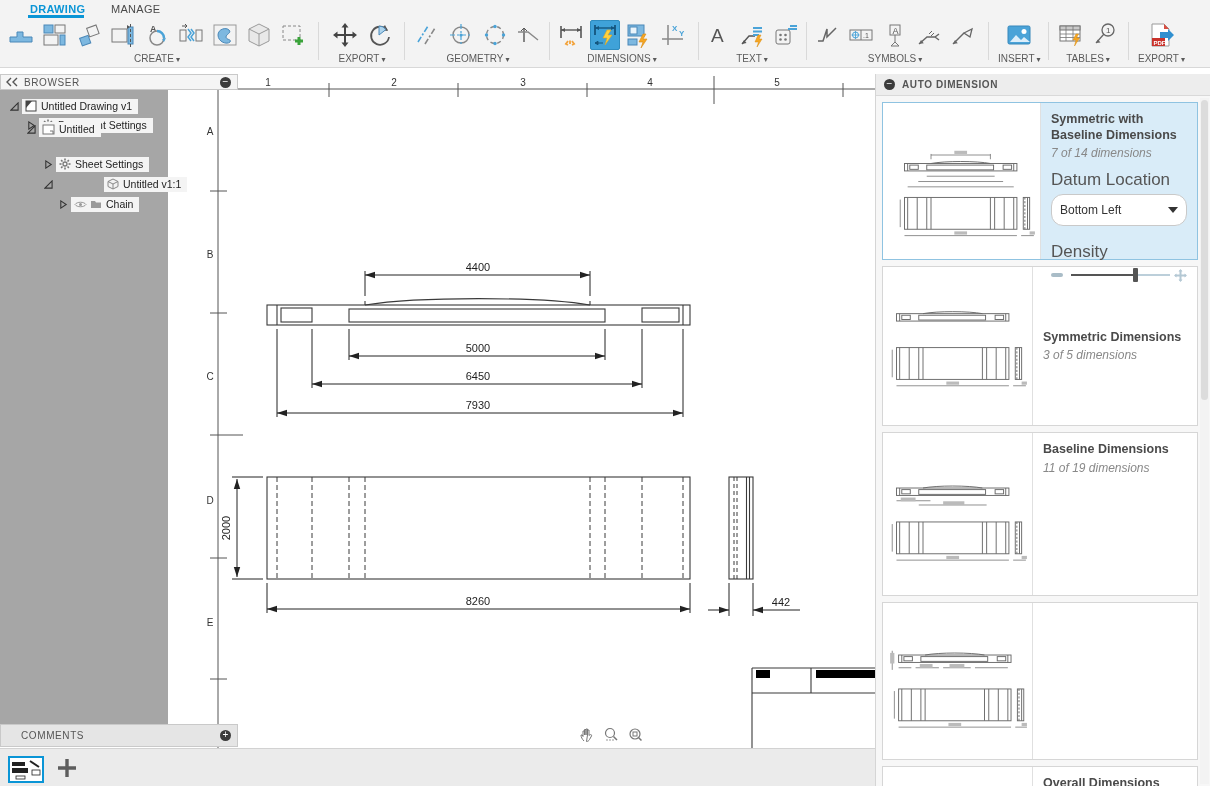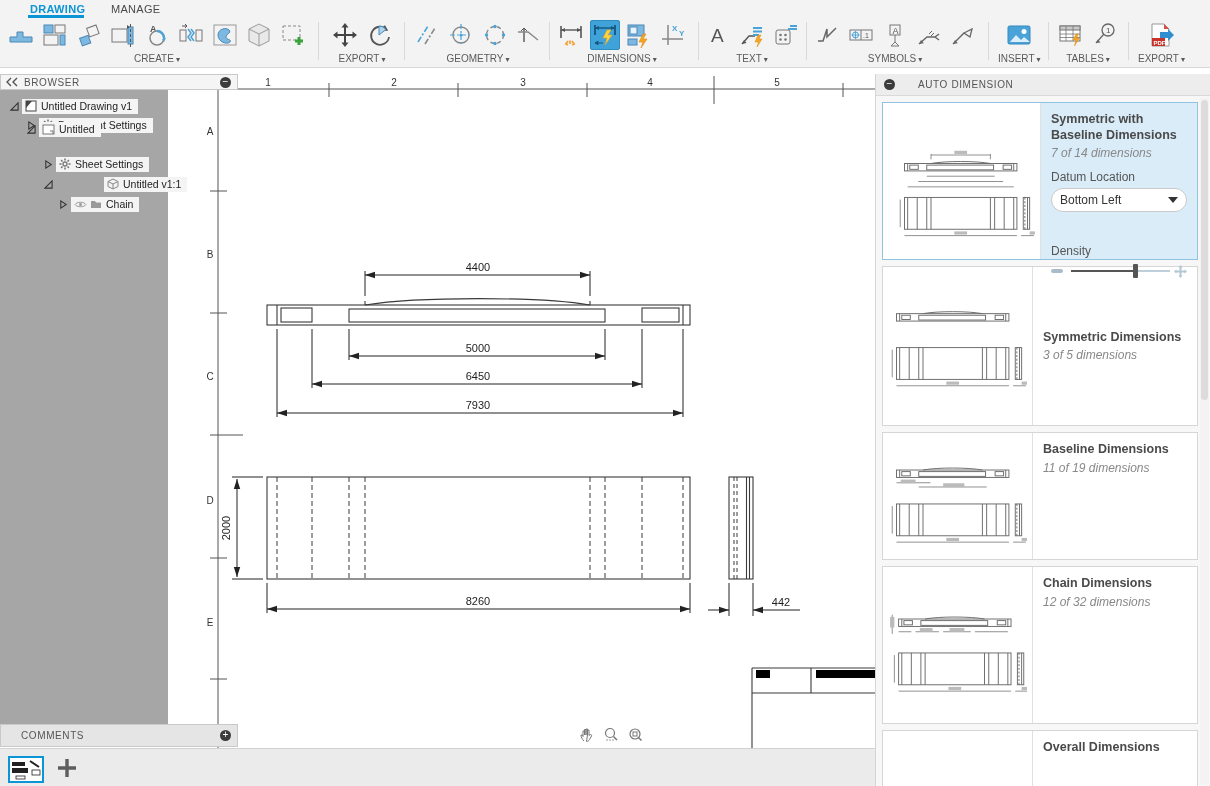--- a/index.html
+++ b/index.html
@@ -50,22 +50,22 @@
   
   #autodim-panel { left:875px; top:74px; width:335px; height:712px; background:#f7f7f7; border-left:1px solid #d5d5d5; overflow:hidden; }
   #autodim-header { height:22px; background:#ededed; border-bottom:1px solid #d9d9d9; display:flex; align-items:center; }
   .ad-card { margin:6px 12px 0 6px; border:1px solid #d6d6d6; background:#fff; display:flex; cursor:pointer; }
   .ad-card.selected { border:1px solid #8fc3e1;padding-left:8px; }
   .ad-thumb { width:150px; min-height:100%; background:#fff; border-right:1px solid #e0e0e0; display:flex; align-items:center; justify-content:center; }
   .ad-info { flex:1; padding:9px 10px; }
   .ad-card.selected .ad-info { background:#d9ecf8; }
   .ad-title { font-size:12.5px; font-weight:bold; color:#4a4a4a; line-height:1.25; }
   .ad-count { font-size:12px; font-style:italic; color:#888; margin-top:3px; }
-  .ad-field-label { font-size:12px; color:#555; margin-top:10px; }
-  .ad-select { margin-top:4px; height:24px; background:#fff; border:1px solid #c9c9c9; border-radius:12px; display:flex; align-items:center; padding:0 8px; cursor:pointer;gap:41px; }
+  .ad-field-label { font-size:17px; color:#555; margin-top:10px; }
+  .ad-select { margin-top:4px; height:32px; background:#fff; border:1px solid #c9c9c9; border-radius:12px; display:flex; align-items:center; padding:0 8px; cursor:pointer;gap:41px; }
   .ad-select .val { flex:1; font-size:12px; color:#333; }
   .ad-select .dd { width:0; height:0; border-left:5px solid transparent; border-right:5px solid transparent; border-top:6px solid #333; }
   .slider-row { margin-top:6px; display:flex; align-items:center; }
   .sl-minus { width:12px; height:4px; background:#a9bcc7; border-radius:2px; }
   .sl-track-dark { height:2px; background:#555; flex:none; }
   .sl-handle { width:5px; height:14px; background:#555; border-radius:1px; flex:none; cursor:pointer; }
   .sl-track-light { height:2px; background:#bccfda; flex:1; }
   #panel-scroll { position:absolute; right:1px; top:24px; width:9px; height:686px; background:#f3f3f3; }
   #panel-scroll .thumb { position:absolute; left:1px; top:2px; width:7px; height:300px; background:#dcdcdc; border-radius:4px; cursor:pointer; }
 </style>
@@ -645,21 +645,21 @@
   <div id="add-sheet">
     <svg width="22" height="22" viewBox="0 0 22 22">
         <path d="M11,2 v18 M2,11 h18" stroke="#5d5d5d" stroke-width="3.4"></path>
       </svg>
   </div>
 </div>
 
 <div class="abs" id="autodim-panel">
   <div id="autodim-header">
     <div class="circle-btn" style="margin:0 0 0 8px;">−</div>
-    <div class="panel-title" style="margin-left:23px;">AUTO DIMENSION</div>
+    <div class="panel-title" style="margin-left:7px;font-weight:bold;">AUTO DIMENSION</div>
   </div>
 
   <svg width="0" height="0" style="position:absolute;">
     <defs>
       <g id="thumbpart" stroke="#6a6a6a" fill="none" stroke-width="0.9">
         <rect x="8" y="46" width="106" height="7"></rect>
         <line x1="11" y1="46" x2="11" y2="53"></line>
           <line x1="111" y1="46" x2="111" y2="53"></line>
         <rect x="13" y="47.5" width="8" height="4"></rect>
           <rect x="101" y="47.5" width="8" height="4"></rect>
@@ -702,21 +702,21 @@
       </svg>
     </div>
     <div class="ad-info">
       <div class="ad-title">Symmetric with Baseline Dimensions</div>
       <div class="ad-count">7 of 14 dimensions</div>
       <div class="ad-field-label">Datum Location</div>
       <div class="ad-select">
         <span class="val">Bottom Left</span>
         <span class="dd"></span>
       </div>
-      <div class="ad-field-label" style="margin-top:32px;">Density</div>
+      <div class="ad-field-label" style="margin-top:16px;">Density</div>
       <div class="slider-row">
         <span class="sl-minus"></span>
         <span class="sl-track-dark" style="width:62px; margin-left:8px;"></span>
         <span class="sl-handle"></span>
         <span class="sl-track-light"></span>
         <svg width="13" height="13" viewBox="0 0 13 13" style="margin-left:4px;">
             <path d="M6.5,1 v11 M1,6.5 h11" stroke="#b4c8d4" stroke-width="2"></path>
             <path d="M6.5,0 l-2,2.5 h4 z M6.5,13 l-2,-2.5 h4 z M0,6.5 l2.5,-2 v4 z M13,6.5 l-2.5,-2 v4 z" fill="#b4c8d4"></path>
           </svg>
       </div>
@@ -735,21 +735,21 @@
         <rect x="55" y="96" width="12" height="3" fill="#bbb" stroke="none"></rect>
         <rect x="126" y="96" width="5" height="3" fill="#bbb" stroke="none"></rect>
       </svg>
     </div>
     <div class="ad-info">
       <div class="ad-title">Symmetric Dimensions</div>
       <div class="ad-count">3 of 5 dimensions</div>
     </div>
   </div>
 
-  <div class="ad-card" style="height:128px;">
+  <div class="ad-card" style="height:164px;">
     <div class="ad-thumb">
       <svg width="140" height="140" viewBox="0 0 132 125">
         <use href="#thumbpart" transform="translate(0,-8)"></use>
         <g stroke="#6a6a6a" stroke-width="0.7">
           <line x1="8" y1="50" x2="40" y2="50"></line>
             <line x1="29" y1="54" x2="93" y2="54"></line>
           <line x1="8" y1="106" x2="114" y2="106"></line>
           <line x1="4" y1="72" x2="4" y2="98"></line>
           <line x1="118" y1="106" x2="130" y2="106"></line>
         </g>
@@ -779,24 +779,20 @@
           <line x1="6" y1="72" x2="6" y2="98"></line>
           <line x1="120" y1="106" x2="131" y2="106"></line>
         </g>
         <rect x="2" y="36" width="4" height="10" fill="#bbb" stroke="none"></rect>
         <rect x="30" y="46.5" width="12" height="3.5" fill="#bbb" stroke="none"></rect>
         <rect x="58" y="46.5" width="14" height="3.5" fill="#bbb" stroke="none"></rect>
         <rect x="57" y="102" width="12" height="3" fill="#bbb" stroke="none"></rect>
         <rect x="126" y="102" width="5" height="3" fill="#bbb" stroke="none"></rect>
       </svg>
     </div>
-    <div class="ad-info">
-      <div class="ad-title">Chain Dimensions</div>
-      <div class="ad-count">12 of 32 dimensions</div>
-    </div>
   </div>
 
   <div class="ad-card" style="height:120px;">
     <div class="ad-thumb"></div>
     <div class="ad-info">
       <div class="ad-title">Overall Dimensions</div>
     </div>
   </div>
 
   <div id="panel-scroll">

